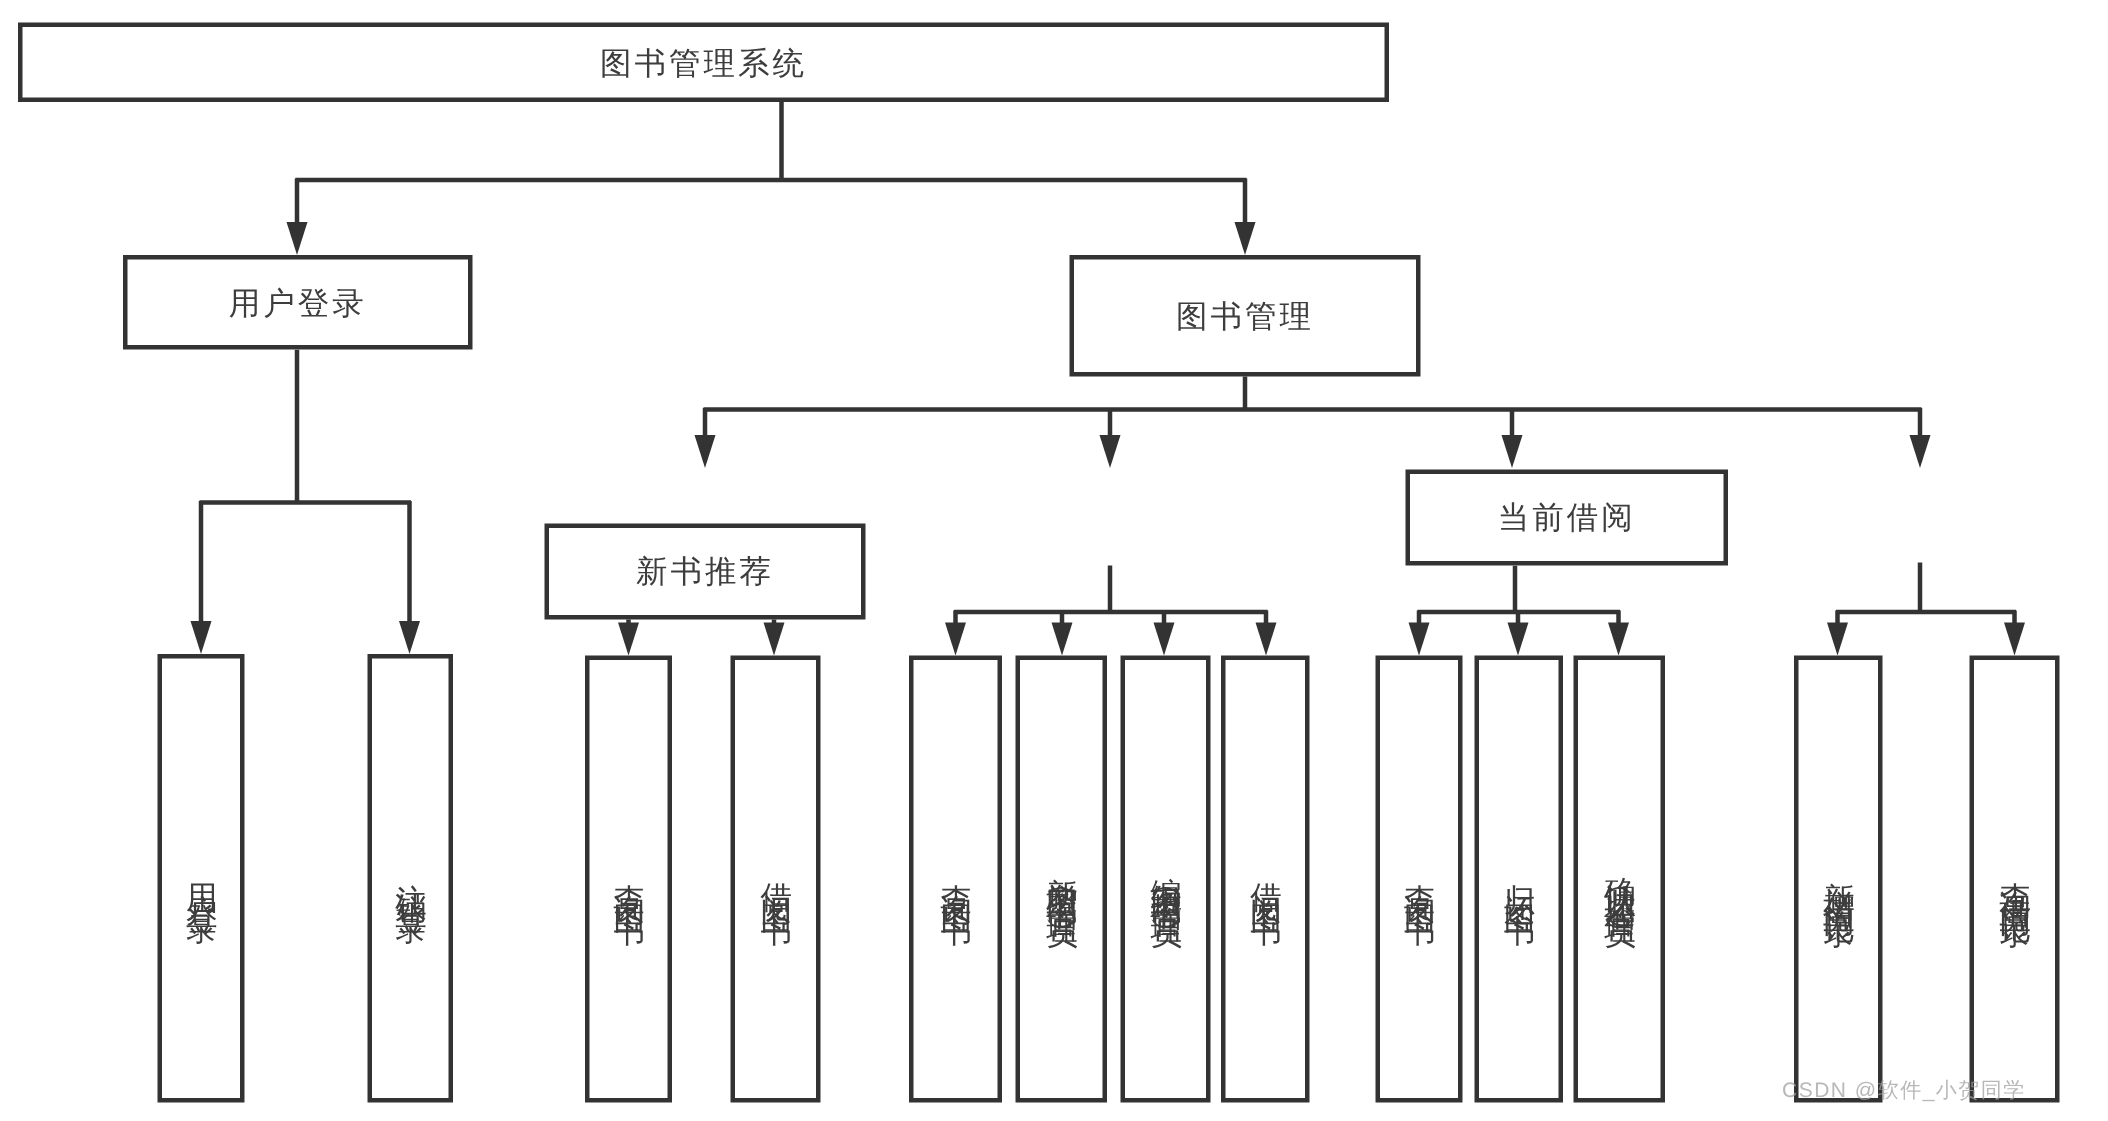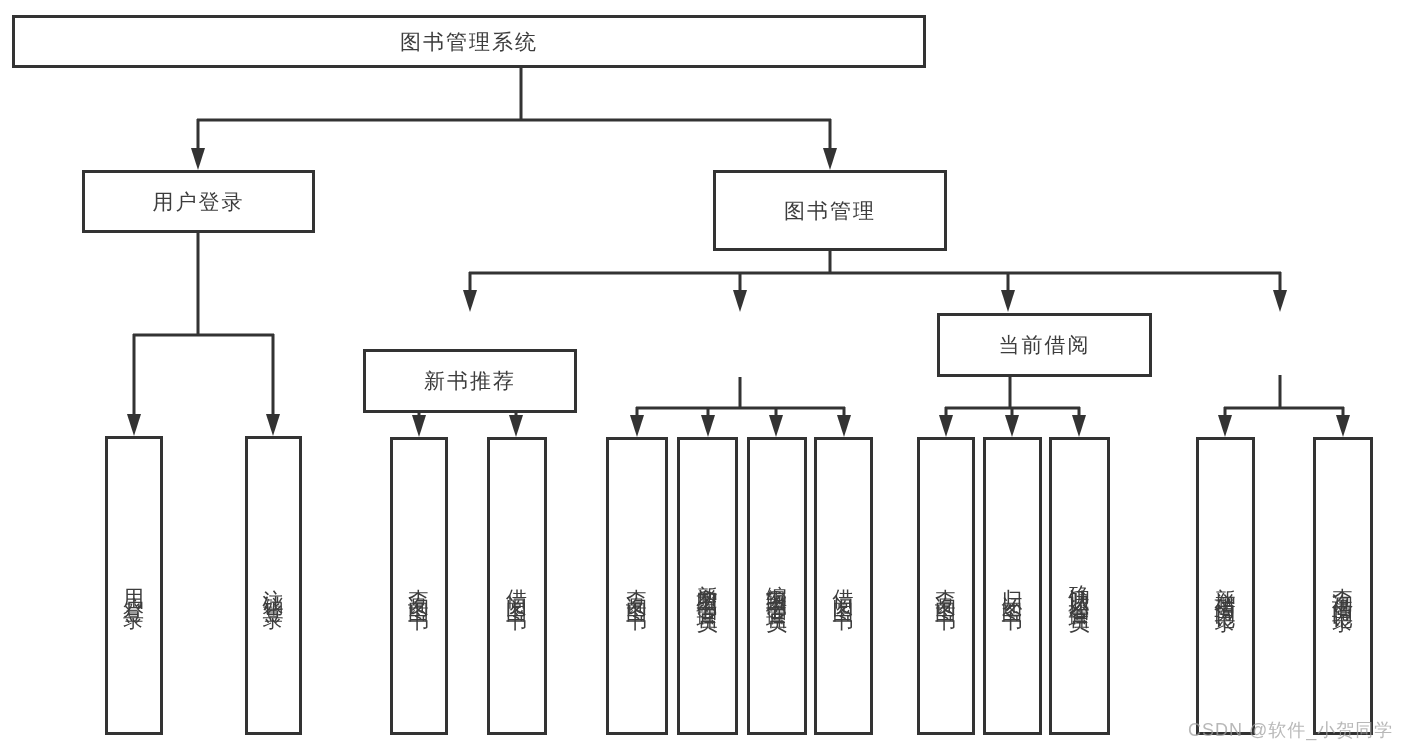--- a/index.html
+++ b/index.html
@@ -38,21 +38,21 @@
   .leaf {
     writing-mode: vertical-rl;
     text-orientation: mixed;
     letter-spacing: 7px;
     line-height: 1.0;
     font-size: 21px;
   }
   .watermark {
     position: absolute;
     z-index: 5;
-    font-size: 18px;
+    font-size: 14px;
     letter-spacing: 1px;
     color: rgba(160,160,160,0.75);
     white-space: nowrap;
   }
 </style>
 </head>
 <body>
 
 <div class="canvas">
 

